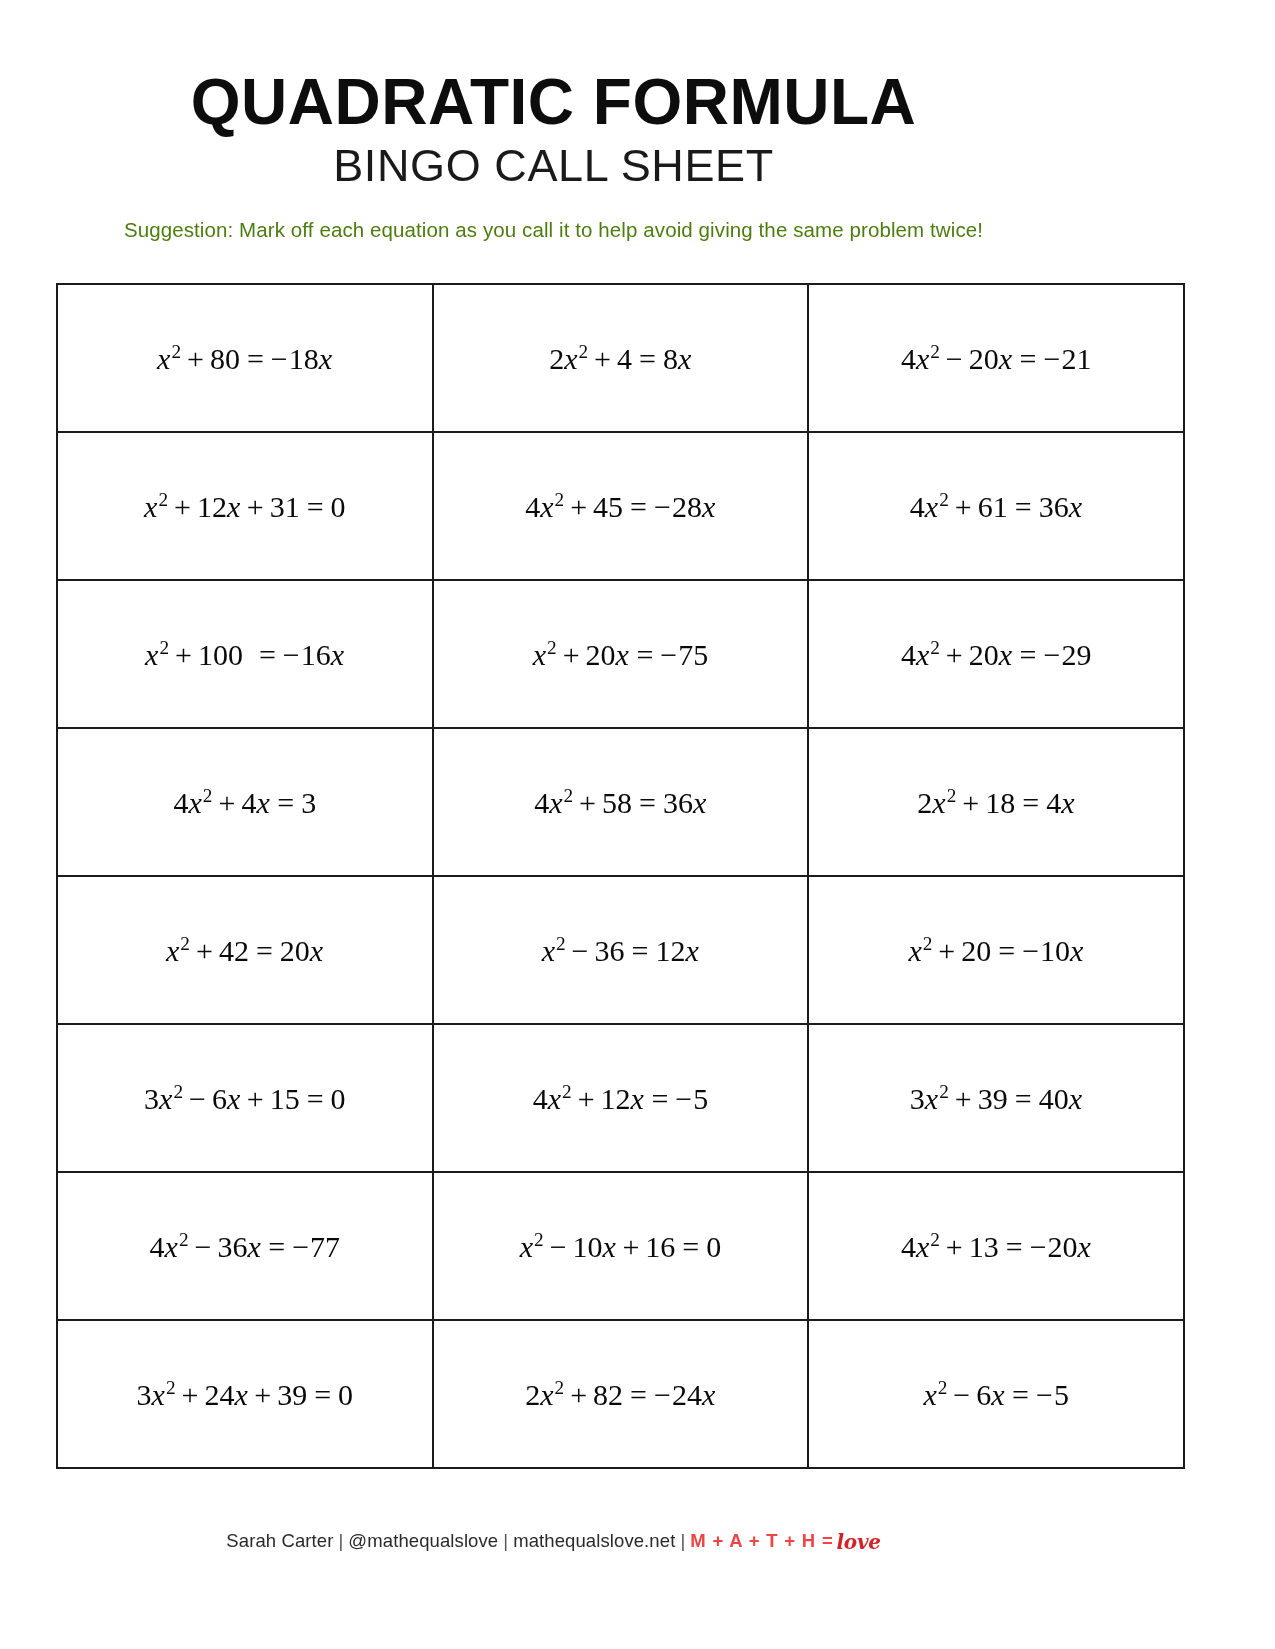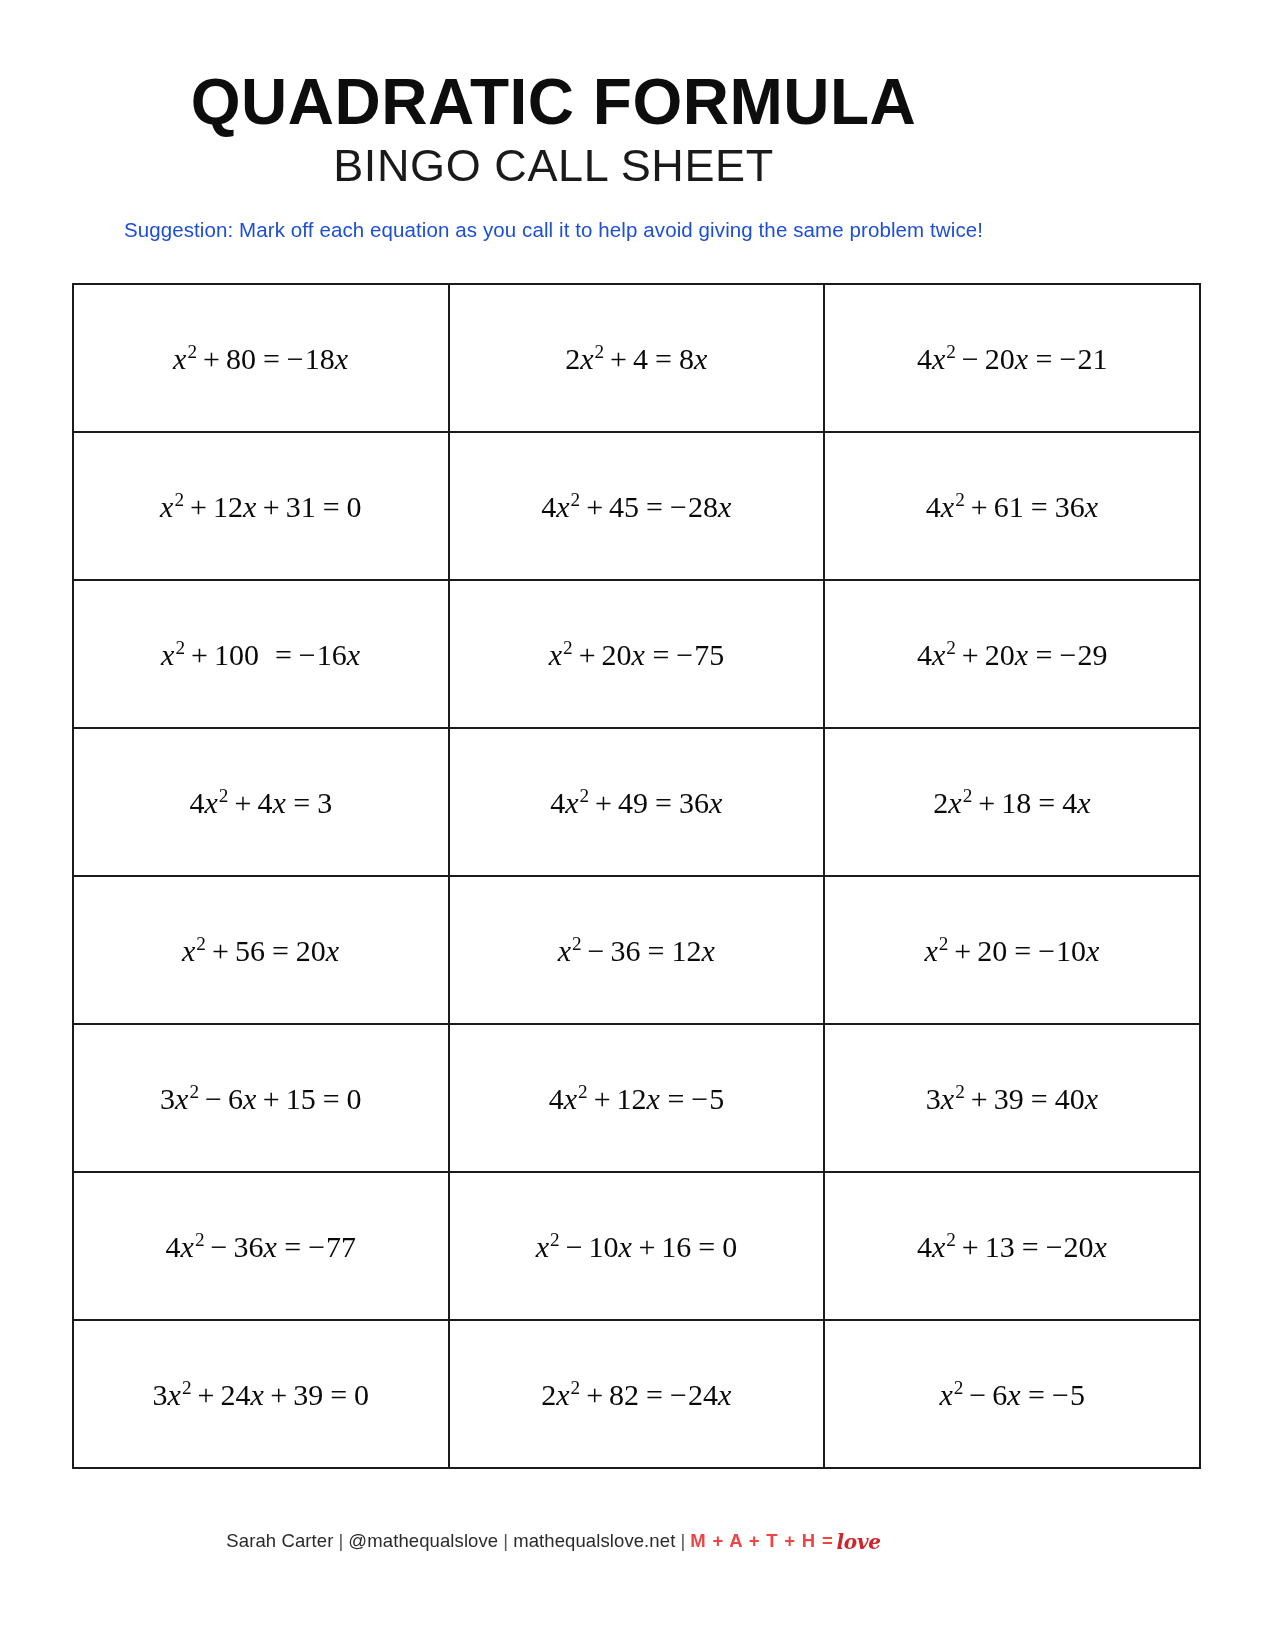--- a/index.html
+++ b/index.html
@@ -54,29 +54,29 @@
     margin: 6px 0 0 0;
     padding: 0;
     white-space: nowrap;
   }
 
   .suggestion {
     font-family: "Liberation Sans", sans-serif;
     font-size: 20.5px;
     font-weight: 400;
     letter-spacing: 0.1px;
-    color: #1d4ed8;
+    color: #4d7c0f;
     margin: 26px 0 0 0;
     white-space: nowrap;
   }
 
   
   .sheet-wrap {
     position: absolute;
-    left: 72px;
+    left: 56px;
     top: 283px;
     width: 1129px;
   }
 
   table.call-sheet {
     border-collapse: collapse;
     width: 1129px;
     table-layout: fixed;
     border: 2px solid #1b1b1b;
   }
@@ -213,30 +213,30 @@
           <td>
             <span class="eq"><span class="n">4</span><span class="v">x</span><sup class="n">2</sup><span class="op">+</span><span class="n">20</span><span class="v">x</span><span class="rel">=</span><span class="neg">−</span><span class="n">29</span></span>
           </td>
         </tr>
 
         <tr>
           <td>
             <span class="eq"><span class="n">4</span><span class="v">x</span><sup class="n">2</sup><span class="op">+</span><span class="n">4</span><span class="v">x</span><span class="rel">=</span><span class="n">3</span></span>
           </td>
           <td>
-            <span class="eq"><span class="n">4</span><span class="v">x</span><sup class="n">2</sup><span class="op">+</span><span class="n">49</span><span class="rel">=</span><span class="n">36</span><span class="v">x</span></span>
+            <span class="eq"><span class="n">4</span><span class="v">x</span><sup class="n">2</sup><span class="op">+</span><span class="n">58</span><span class="rel">=</span><span class="n">36</span><span class="v">x</span></span>
           </td>
           <td>
             <span class="eq"><span class="n">2</span><span class="v">x</span><sup class="n">2</sup><span class="op">+</span><span class="n">18</span><span class="rel">=</span><span class="n">4</span><span class="v">x</span></span>
           </td>
         </tr>
 
         <tr>
           <td>
-            <span class="eq"><span class="v">x</span><sup class="n">2</sup><span class="op">+</span><span class="n">56</span><span class="rel">=</span><span class="n">20</span><span class="v">x</span></span>
+            <span class="eq"><span class="v">x</span><sup class="n">2</sup><span class="op">+</span><span class="n">42</span><span class="rel">=</span><span class="n">20</span><span class="v">x</span></span>
           </td>
           <td>
             <span class="eq"><span class="v">x</span><sup class="n">2</sup><span class="op">−</span><span class="n">36</span><span class="rel">=</span><span class="n">12</span><span class="v">x</span></span>
           </td>
           <td>
             <span class="eq"><span class="v">x</span><sup class="n">2</sup><span class="op">+</span><span class="n">20</span><span class="rel">=</span><span class="neg">−</span><span class="n">10</span><span class="v">x</span></span>
           </td>
         </tr>
 
         <tr>

